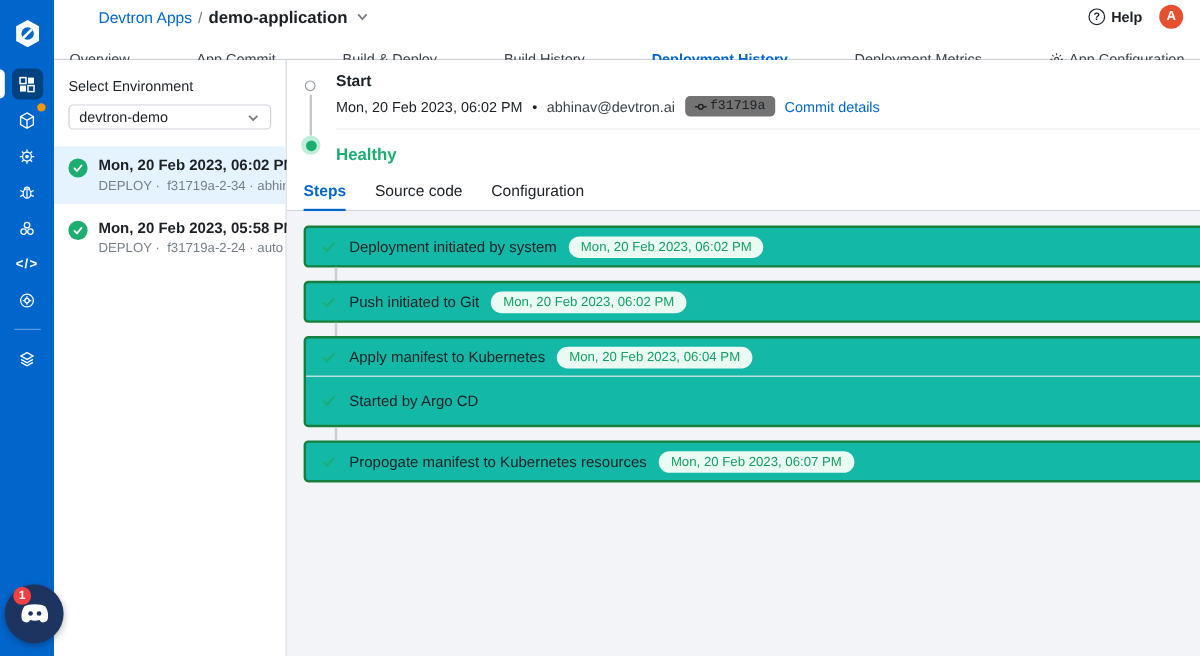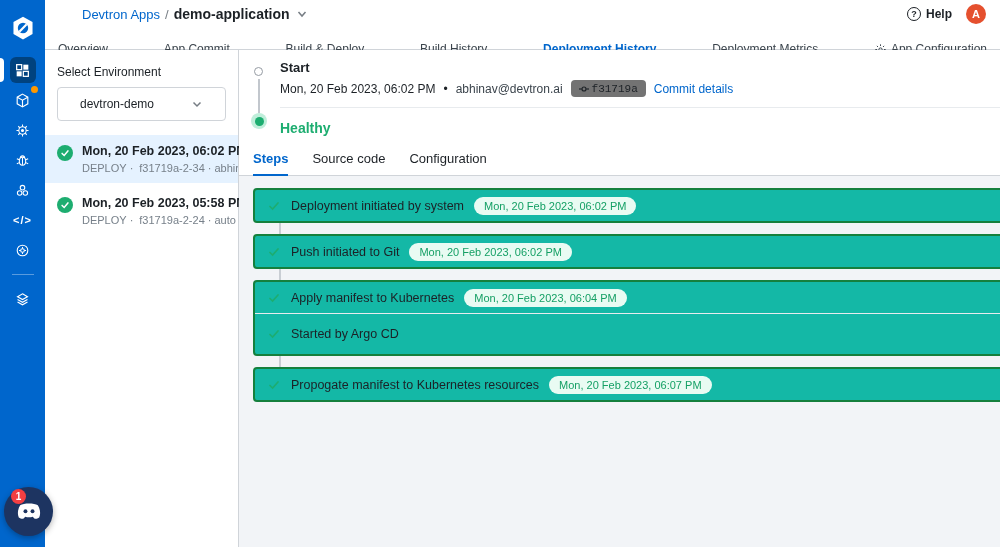--- a/index.html
+++ b/index.html
@@ -37,21 +37,21 @@
   .avatar { width:20px; height:20px; border-radius:50%; background:#e5502e; color:#fff; font-size:11px; font-weight:bold; display:flex; align-items:center; justify-content:center; cursor:pointer; }
   .tabs-row { display:flex; gap:15px; padding:0 13px; margin-top:16px;justify-content:space-between; }
   .htab { display:flex; align-items:center; gap:4px; height:20px; font-size:12px; color:#3b444c; border-bottom:2px solid transparent; cursor:pointer; white-space:nowrap; }
   .htab.active { color:#0066cc; font-weight:bold; border-bottom-color:#0066cc; }
 
   .content { flex:1; display:flex; min-height:0; }
 
   
   .env-panel { width:194px; flex-shrink:0; border-right:1px solid #d0d4d9; background:#fff; display:flex; flex-direction:column; }
   .env-label { font-size:12px; padding:15px 12px 8px; }
-  .env-select { margin:0 12px 14px; height:34px; border:1px solid #d0d4d9; border-radius:4px; display:flex; align-items:center; justify-content:space-between; padding:0 22px; font-size:12px; cursor:pointer; background:#fff; }
+  .env-select { margin:0 12px 14px; height:21px; border:1px solid #d0d4d9; border-radius:4px; display:flex; align-items:center; justify-content:space-between; padding:0 8px; font-size:12px; cursor:pointer; background:#fff; }
   .deploy-item { padding:9px 0 9px 12px; display:flex; gap:9px; cursor:pointer; margin-bottom:4px; }
   .deploy-item.selected { background:#e5f2ff; }
   .check-circle { width:16px; height:16px; border-radius:50%; background:#1dad70; flex-shrink:0; display:flex; align-items:center; justify-content:center; margin-top:1px; }
   .deploy-info { min-width:0; }
   .deploy-time { font-size:12.5px; font-weight:bold; white-space:nowrap; }
   .deploy-meta { font-size:11px; color:#77808a; white-space:nowrap; overflow:hidden; display:flex; align-items:center; gap:3px; margin-top:4px; }
 
   
   .main { flex:1; min-width:0; display:flex; flex-direction:column; background:#fff; }
   .start-block { position:relative; padding:10px 0 0 41px; }

